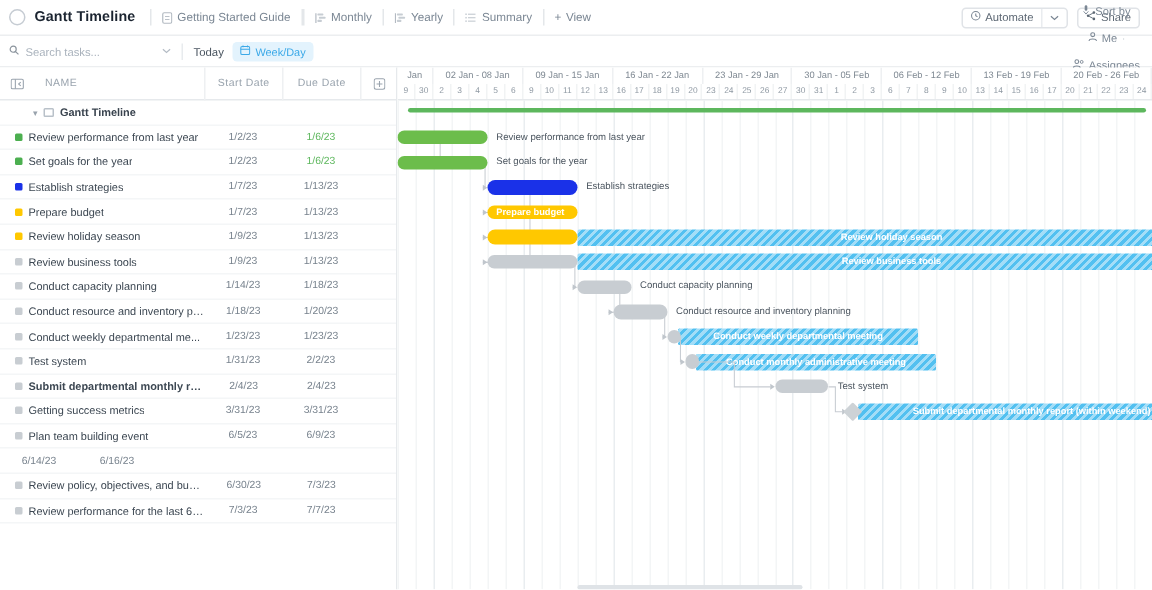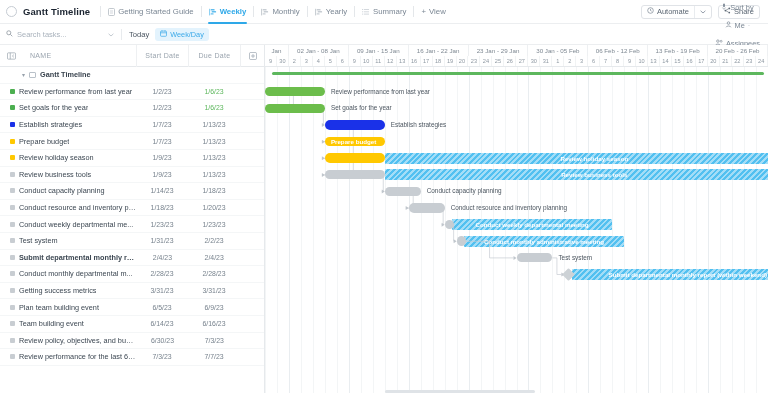--- a/index.html
+++ b/index.html
@@ -129,31 +129,20 @@
           <svg width="7" height="8" viewBox="0 0 7 8">
               <rect x="0.5" y="0.5" width="6" height="7" rx="1" fill="none" stroke="#9aa4ae" stroke-width="0.8"></rect>
               <line x1="2" y1="3" x2="5" y2="3" stroke="#9aa4ae" stroke-width="0.6"></line>
               <line x1="2" y1="5" x2="5" y2="5" stroke="#9aa4ae" stroke-width="0.6"></line>
             </svg>
         </span>
         <span>Getting Started Guide</span>
       </div>
 
       <div class="tabsep"></div>
-      <div class="tab active">
-        <span class="ic">
-          <svg width="8" height="8" viewBox="0 0 8 8">
-              <line x1="0.6" y1="0.8" x2="0.6" y2="7.4" stroke="#2ea8e8" stroke-width="0.8"></line>
-              <rect x="1.6" y="1" width="4" height="1.4" rx="0.5" fill="#2ea8e8"></rect>
-              <rect x="2.6" y="3.1" width="4.5" height="1.4" rx="0.5" fill="#2ea8e8"></rect>
-              <rect x="1.6" y="5.2" width="3" height="1.4" rx="0.5" fill="#2ea8e8"></rect>
-            </svg>
-        </span>
-        <span>Weekly</span>
-      </div>
 
       <div class="tabsep"></div>
       <div class="tab">
         <span class="ic">
           <svg width="8" height="8" viewBox="0 0 8 8">
               <line x1="0.6" y1="0.8" x2="0.6" y2="7.4" stroke="#9aa4ae" stroke-width="0.8"></line>
               <rect x="1.6" y="1" width="4" height="1.4" rx="0.5" fill="#b5bdc5"></rect>
               <rect x="2.6" y="3.1" width="4.5" height="1.4" rx="0.5" fill="#b5bdc5"></rect>
               <rect x="1.6" y="5.2" width="3" height="1.4" rx="0.5" fill="#b5bdc5"></rect>
             </svg>
@@ -436,49 +425,36 @@
               <span class="sq" style="background:#c8cdd2"></span>
               <span class="lbl bold">Submit departmental monthly re...</span>
             </div>
             <div class="g-date">2/4/23</div>
             <div class="g-date">2/4/23</div>
             <div class="g-spacer"></div>
           </div>
           <div class="grow">
             <div class="g-name">
               <span class="sq" style="background:#c8cdd2"></span>
-              <span class="lbl">Conduct monthly departmental m...</span>
-            </div>
-            <div class="g-date">2/28/23</div>
-            <div class="g-date">2/28/23</div>
-            <div class="g-spacer"></div>
-          </div>
-          <div class="grow">
-            <div class="g-name">
-              <span class="sq" style="background:#c8cdd2"></span>
               <span class="lbl">Getting success metrics</span>
             </div>
             <div class="g-date">3/31/23</div>
             <div class="g-date">3/31/23</div>
             <div class="g-spacer"></div>
           </div>
           <div class="grow">
             <div class="g-name">
               <span class="sq" style="background:#c8cdd2"></span>
               <span class="lbl">Plan team building event</span>
             </div>
             <div class="g-date">6/5/23</div>
             <div class="g-date">6/9/23</div>
             <div class="g-spacer"></div>
           </div>
           <div class="grow">
-            <div class="g-name">
-              <span class="sq" style="background:#c8cdd2"></span>
-              <span class="lbl">Team building event</span>
-            </div>
             <div class="g-date">6/14/23</div>
             <div class="g-date">6/16/23</div>
             <div class="g-spacer"></div>
           </div>
           <div class="grow">
             <div class="g-name">
               <span class="sq" style="background:#c8cdd2"></span>
               <span class="lbl">Review policy, objectives, and busi...</span>
             </div>
             <div class="g-date">6/30/23</div>

